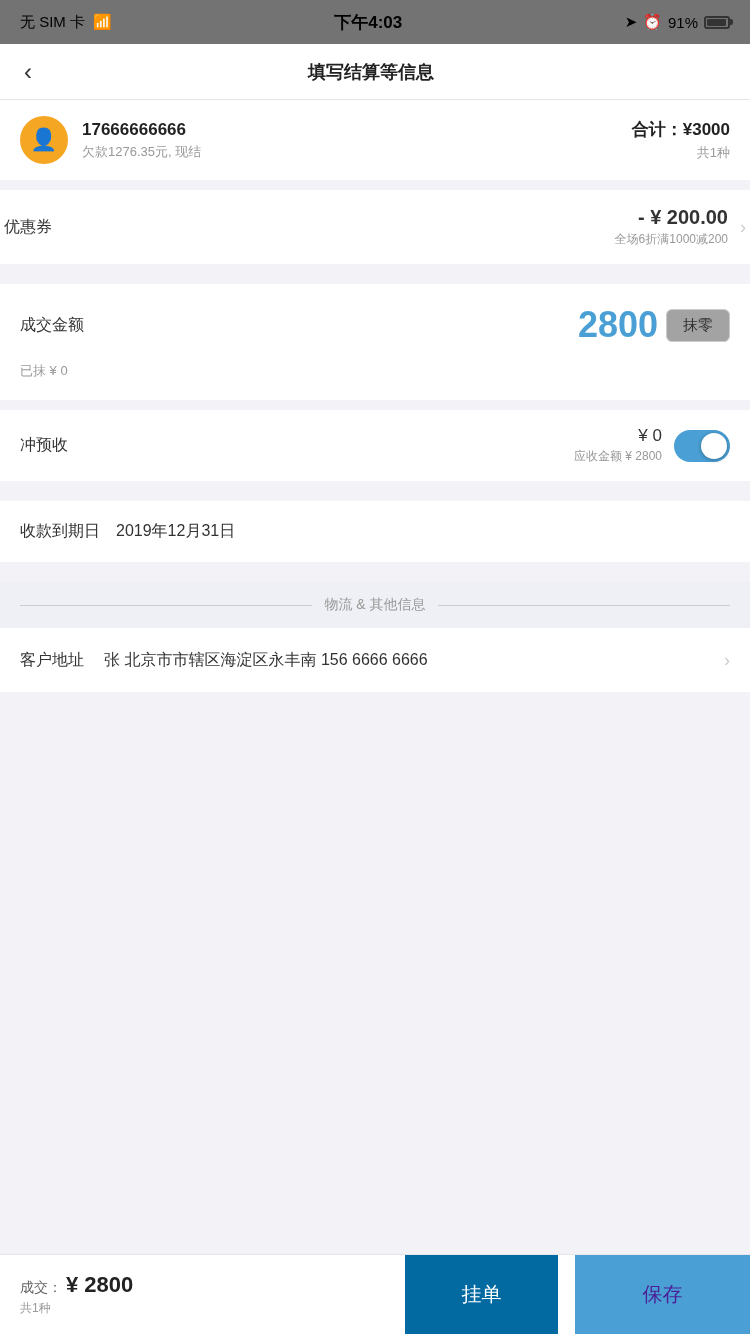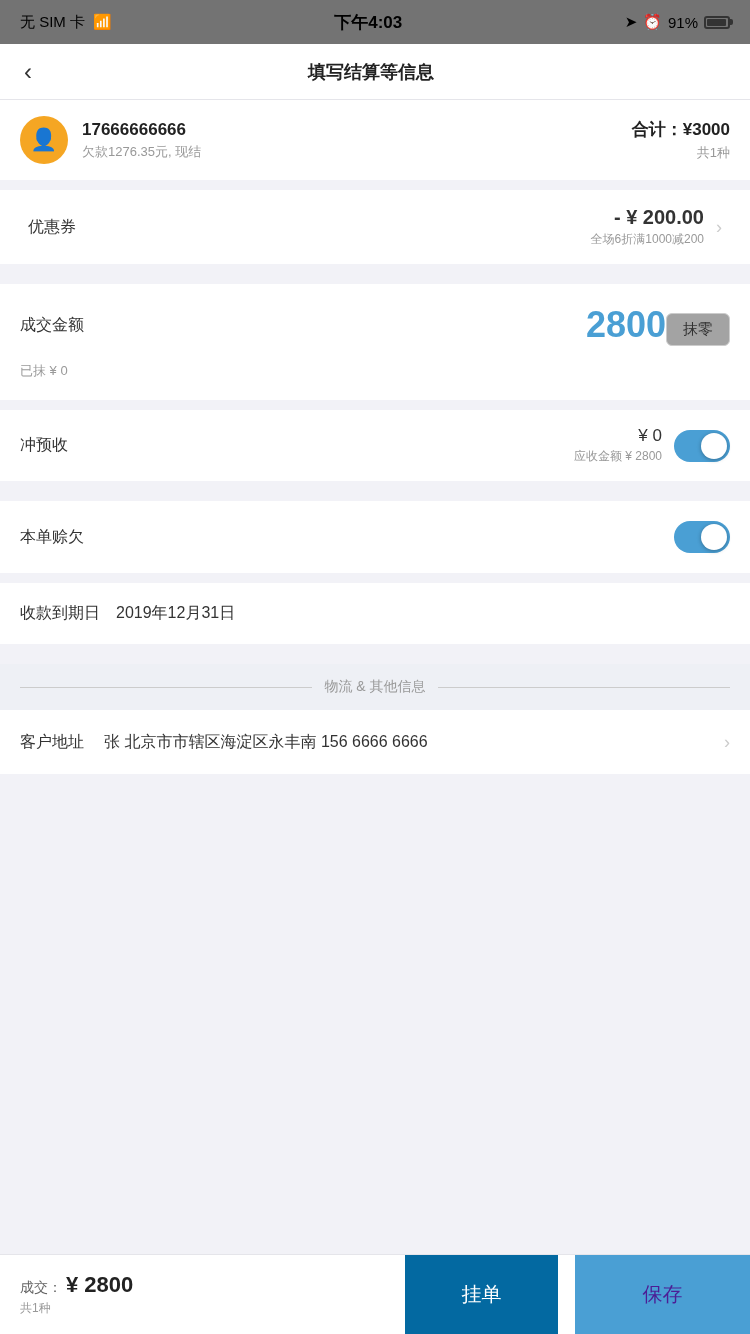--- a/index.html
+++ b/index.html
@@ -118,21 +118,21 @@
 
     
     .section {
       background: #fff;
       margin-bottom: 10px;
     }
     .section-row {
       display: flex;
       align-items: center;
       justify-content: space-between;
-      padding: 16px 28px;
+      padding: 16px 4px;
       border-bottom: 1px solid #f0f0f0;
       min-height: 56px;
     }
     .section-row:last-child { border-bottom: none; }
     .row-label {
       font-size: 16px;
       color: #333;
       font-weight: 400;
     }
     .row-right { display: flex; align-items: center; gap: 12px; }
@@ -155,21 +155,21 @@
       background: #fff;
       padding: 20px 20px;
       margin-bottom: 10px;
     }
     .deal-row {
       display: flex;
       align-items: center;
       justify-content: space-between;
     }
     .deal-label { font-size: 16px; color: #333; }
-    .deal-right { display: flex; align-items: flex-end; gap: 0; }
+    .deal-right { display: flex; align-items: center; gap: 8px; }
     .deal-amount {
       font-size: 36px;
       font-weight: 700;
       color: #4a9fd4;
     }
     .round-btn {
       border: 1px solid #ccc;
       border-radius: 6px;
       padding: 6px 16px;
       font-size: 15px;
@@ -391,26 +391,20 @@
         </div>
         <div class="toggle">
           <div class="toggle-knob"></div>
         </div>
       </div>
     </div>
   </div>
 
   <div class="gray-divider"></div>
 
-  <div class="own-debt-row">
-    <div class="own-debt-label">本单赊欠</div>
-    <div class="toggle">
-      <div class="toggle-knob"></div>
-    </div>
-  </div>
 
   <div class="due-date-row">
     <div class="due-date-label">收款到期日</div>
     <div class="due-date-value">2019年12月31日</div>
   </div>
 
   <div class="gray-divider"></div>
 
   <div class="logistics-divider">
     <div class="logistics-line"></div>

